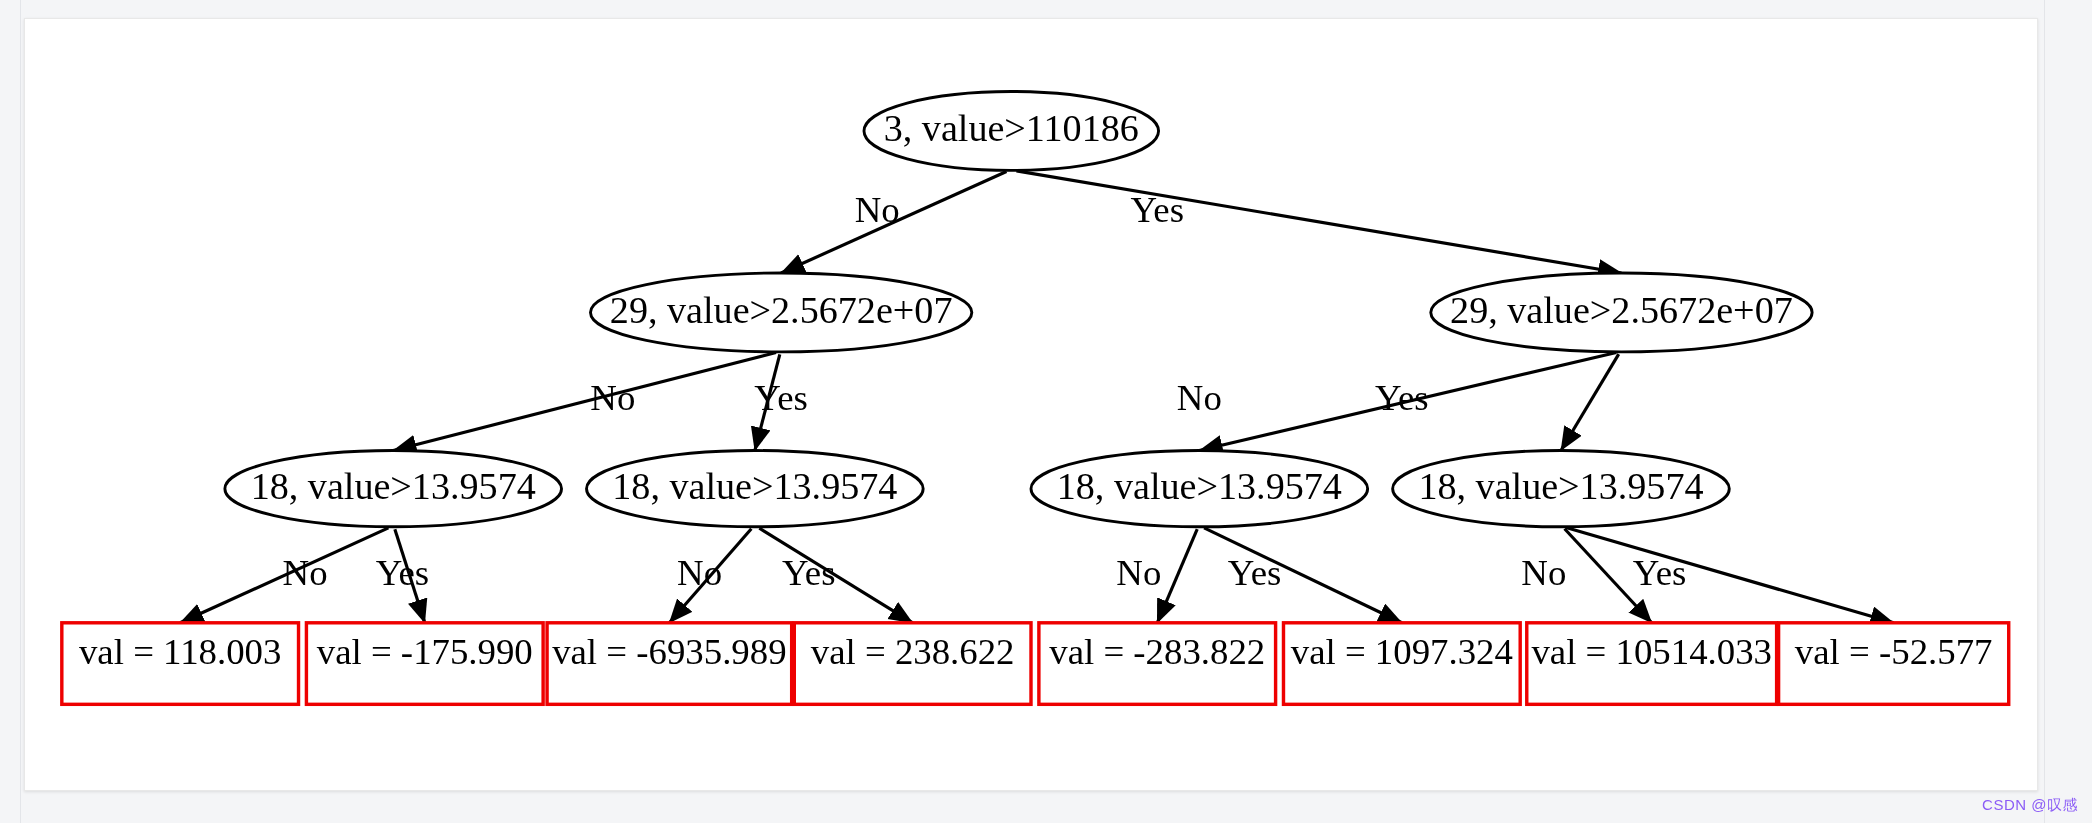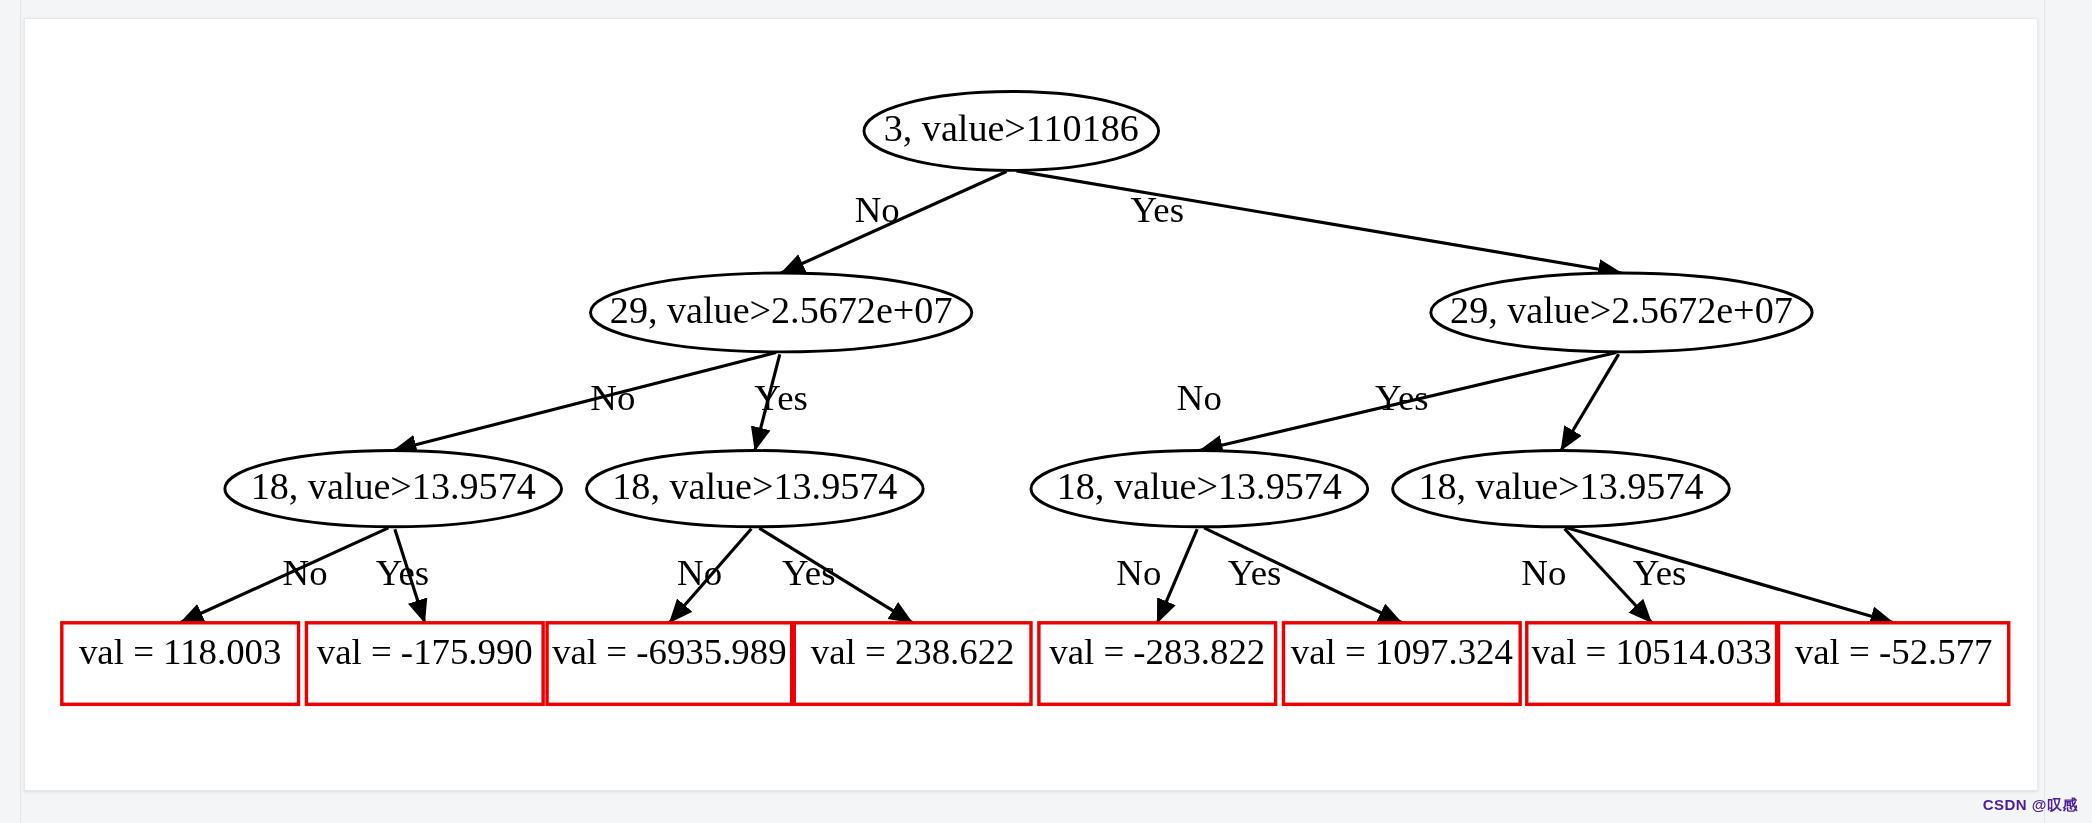--- a/index.html
+++ b/index.html
@@ -80,24 +80,23 @@
     fill: #000000;
     text-anchor: middle;
     dominant-baseline: middle;
   }
   #watermark {
     position: absolute;
     right: 14px;
     bottom: 8px;
     font-family: "Liberation Sans", "DejaVu Sans", sans-serif;
     font-size: 15px;
-    color: #4c1d95;
+    color: #8b5cf6;
     letter-spacing: 0.5px;
     white-space: nowrap;
-    font-weight: bold;
   }
 </style>
 </head>
 <body>
 
 <div id="page">
 
   <div id="left-rail"></div>
   <div id="right-rail"></div>
 

